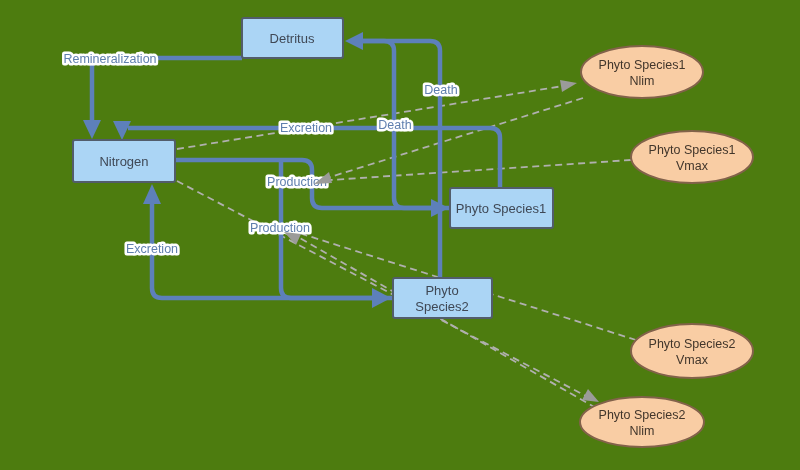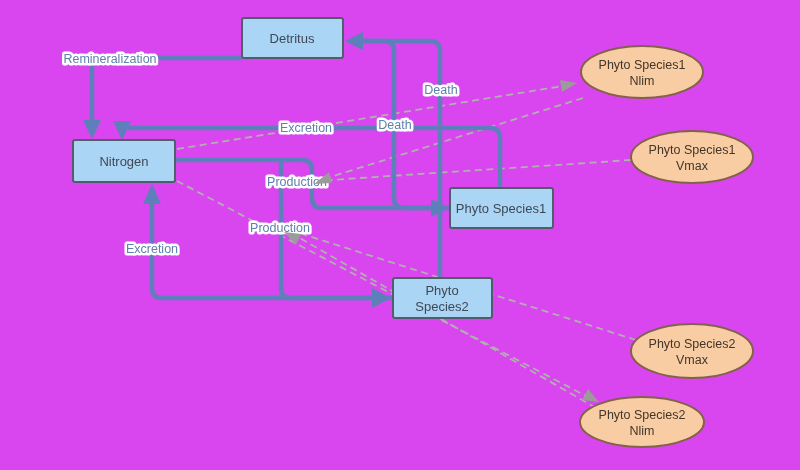--- a/index.html
+++ b/index.html
@@ -1,17 +1,17 @@
 <!DOCTYPE html>
 <html><head>
 <meta charset="utf-8">
 <style>
   html,body{margin:0;padding:0;background:#ffffff;}
   .canvas{
-    width:800px;height:470px;position:relative;background:#d946ef;
+    width:800px;height:470px;position:relative;background:#4d7c0f;
     font-family:"Liberation Sans", sans-serif;
   }
   svg{display:block;}
   .edge-blue{stroke:#5d80ba;stroke-width:4.5;fill:none;}
   .arrow-blue{fill:#5d80ba;stroke:none;}
   .edge-dashed{stroke:#b0b0ae;stroke-width:1.8;fill:none;stroke-dasharray:7 4.5;}
   .arrow-gray{fill:#9b9b99;stroke:none;}
   .node-box{fill:#abd5f5;stroke:#525d6b;stroke-width:2;}
   .node-ellipse{fill:#f9cda4;stroke:#82624a;stroke-width:2;}
   .flow-label{

